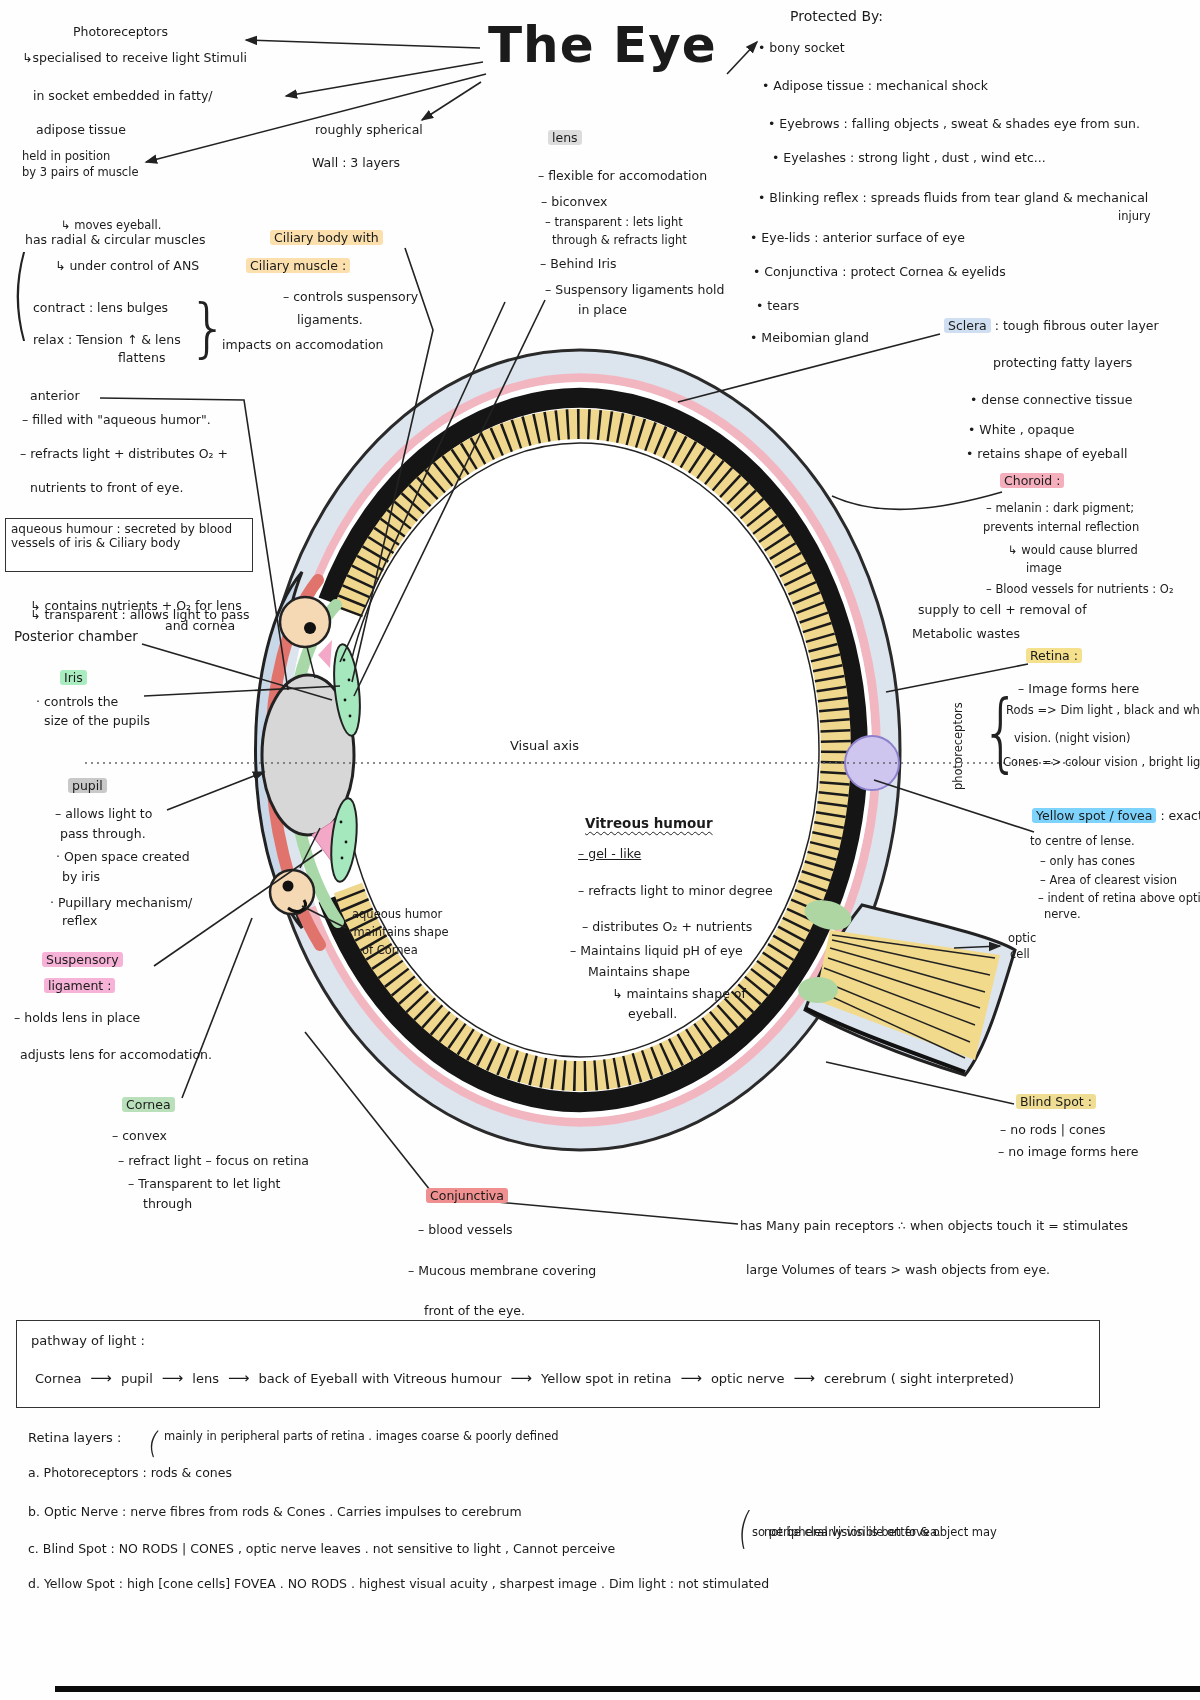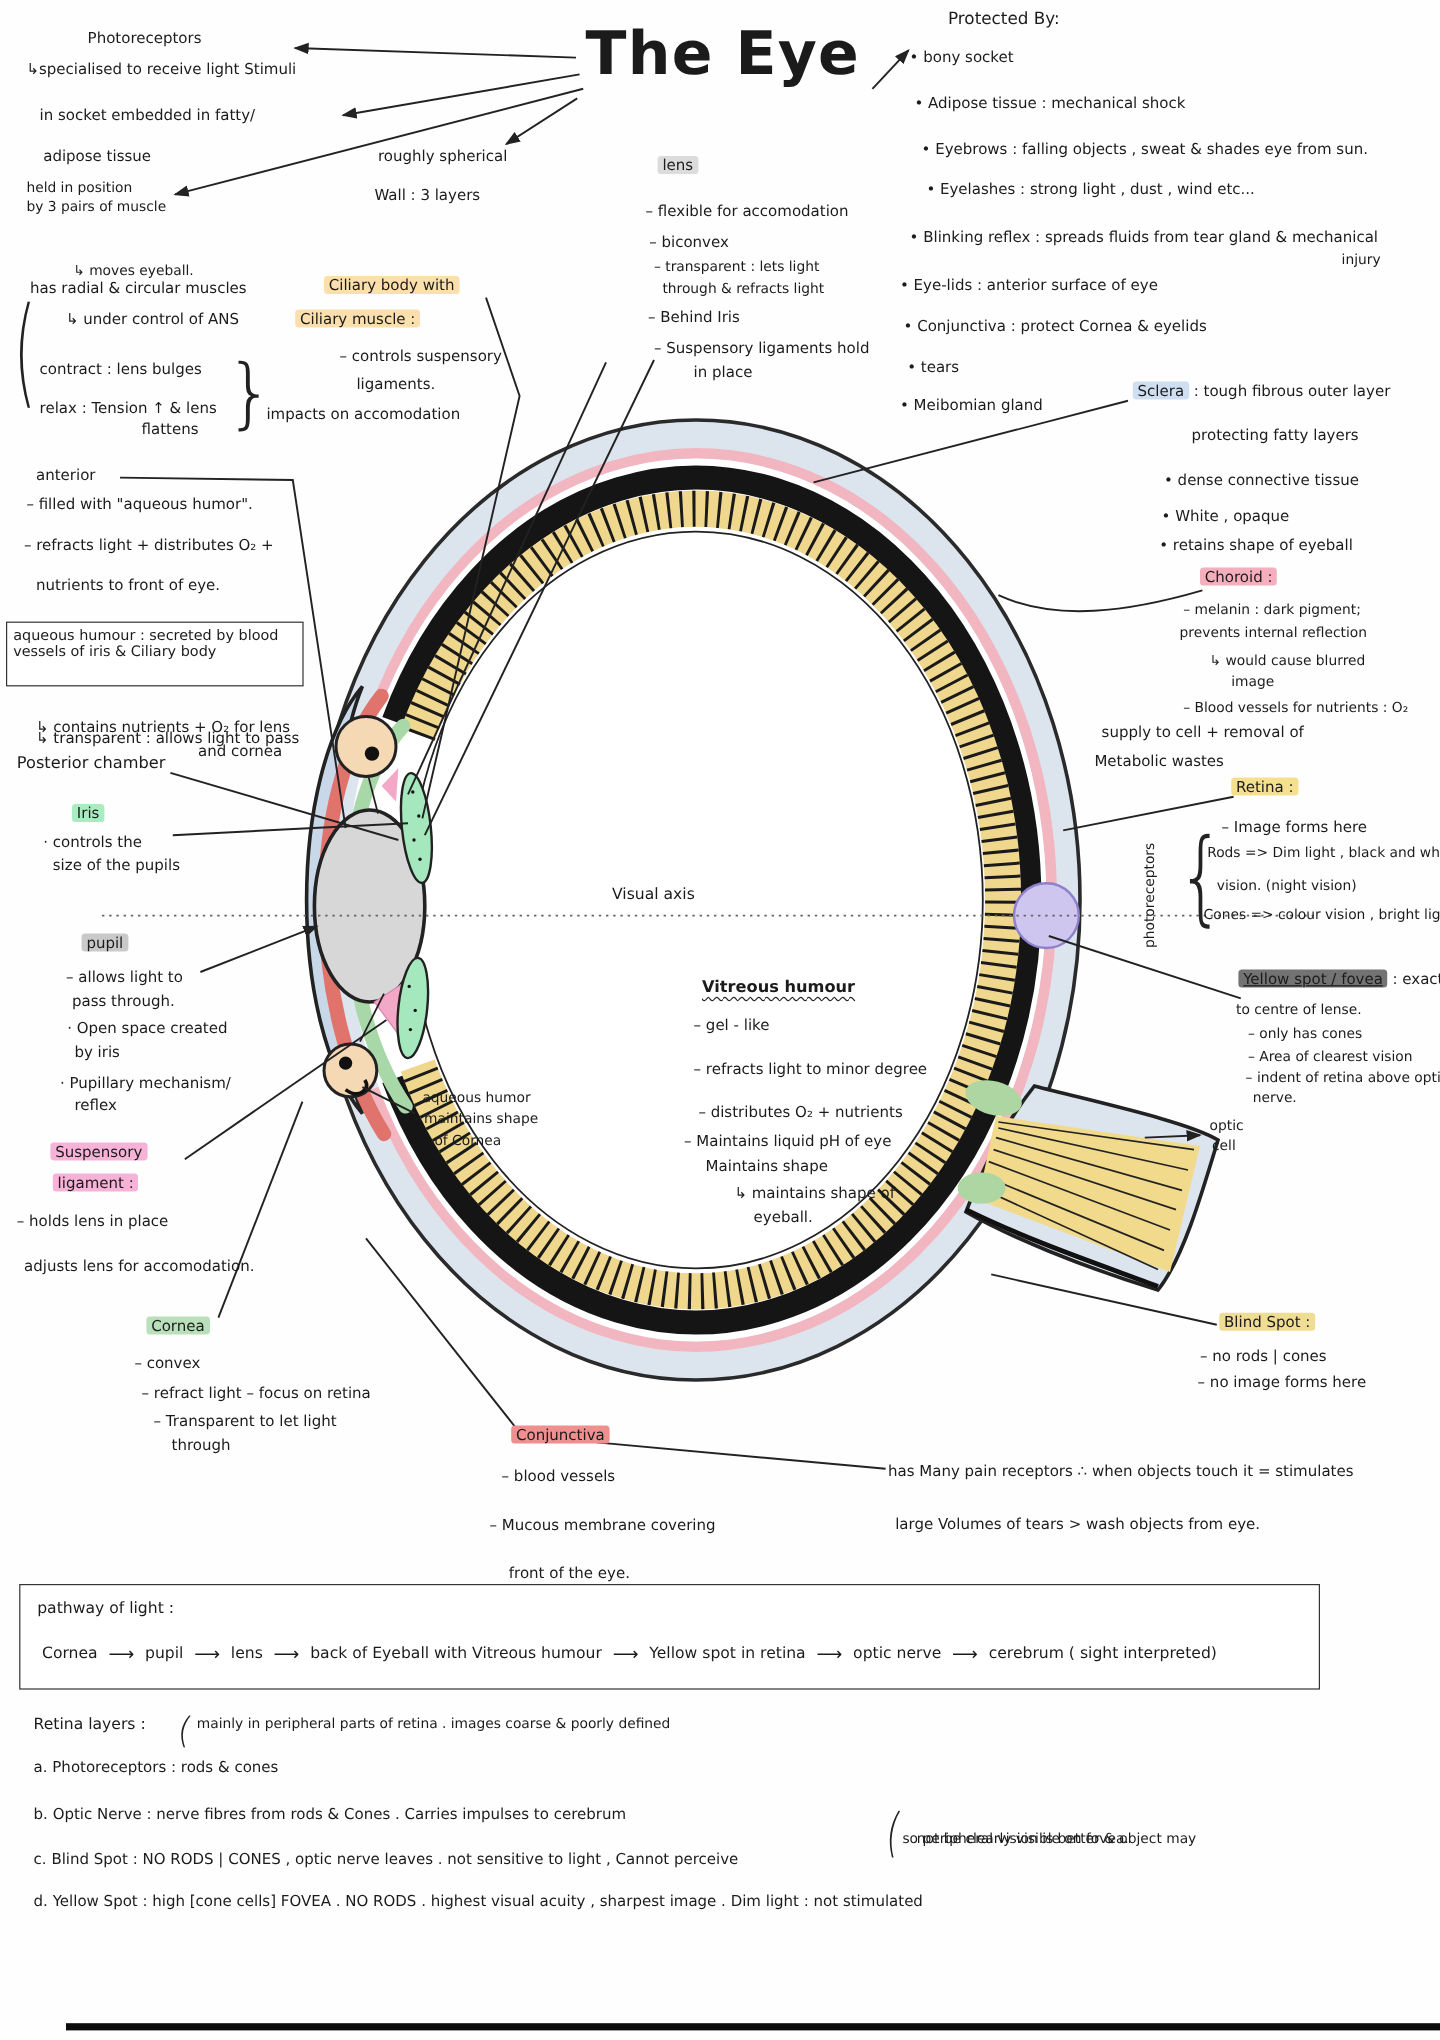--- a/index.html
+++ b/index.html
@@ -13,21 +13,21 @@
   .hl-ciliary{background:#fbe0ad;}
   .hl-lens{background:#dcdcdc;}
   .hl-iris{background:#a9ecc0;}
   .hl-pupil{background:#c9c9c9;}
   .hl-susp{background:#f6b3d7;}
   .hl-cornea{background:#b9e0ba;}
   .hl-conj{background:#f08f8f;}
   .hl-sclera{background:#cfdef0;}
   .hl-choroid{background:#f4aebc;}
   .hl-retina{background:#f5e08e;}
-  .hl-fovea{background:#737373;text-decoration:underline;}
+  .hl-fovea{background:#7dd3fc;}
   .hl-blind{background:#efdd94;}
   .wavy{text-decoration:underline wavy 1.4px #222;text-underline-offset:3px;font-weight:600;}
   .box{position:absolute;border:1.6px solid #333;background:#fff;z-index:3;}
   .brace{position:absolute;color:#222;font-weight:200;z-index:3;line-height:1;}
   .vert{transform:rotate(-90deg);transform-origin:left top;}
   .pathrow{position:absolute;display:flex;align-items:center;gap:9px;z-index:3;font-size:13px;white-space:nowrap;}
   .parrow{font-size:15px;}
   .botbar{position:absolute;left:55px;top:1686px;width:1145px;height:6px;background:#0c0c0c;z-index:3;}
 </style>
 </head>
@@ -220,21 +220,21 @@
   <div class="t" style="left:541px;top:194px;">– biconvex</div>
   <div class="t sm" style="left:545px;top:216px;">– transparent : lets light</div>
   <div class="t sm" style="left:552px;top:234px;">through &amp; refracts light</div>
   <div class="t" style="left:540px;top:256px;">– Behind Iris</div>
   <div class="t" style="left:545px;top:282px;">– Suspensory ligaments hold</div>
   <div class="t" style="left:578px;top:302px;">in place</div>
 
   <div class="t" style="left:510px;top:738px;font-size:13px;">Visual axis</div>
 
   <div class="t wavy" style="left:585px;top:815px;font-size:13.5px;">Vitreous humour</div>
-  <div class="t" style="left:578px;top:846px;">– gel - like</div>
+  <div class="t" style="left:578px;top:846px;text-decoration:underline;">– gel - like</div>
   <div class="t" style="left:578px;top:883px;">– refracts light to minor degree</div>
   <div class="t" style="left:582px;top:919px;">– distributes O₂ + nutrients</div>
   <div class="t" style="left:570px;top:943px;">– Maintains liquid pH of eye</div>
   <div class="t" style="left:588px;top:964px;">Maintains shape</div>
   <div class="t" style="left:612px;top:986px;">↳ maintains shape of</div>
   <div class="t" style="left:628px;top:1006px;">eyeball.</div>
 
   <div class="t sm" style="left:352px;top:908px;">aqueous humor</div>
   <div class="t sm" style="left:344px;top:926px;">– maintains shape</div>
   <div class="t sm" style="left:362px;top:944px;">of Cornea</div>

